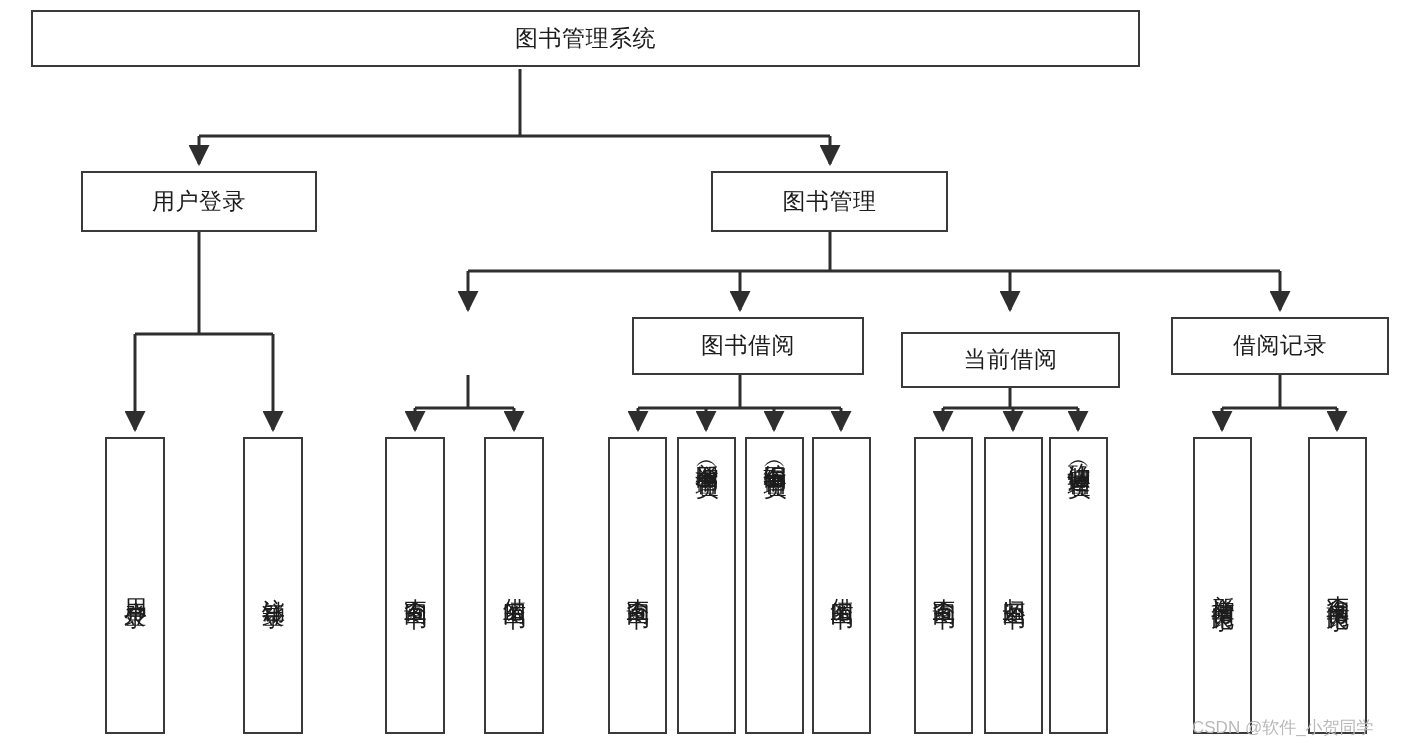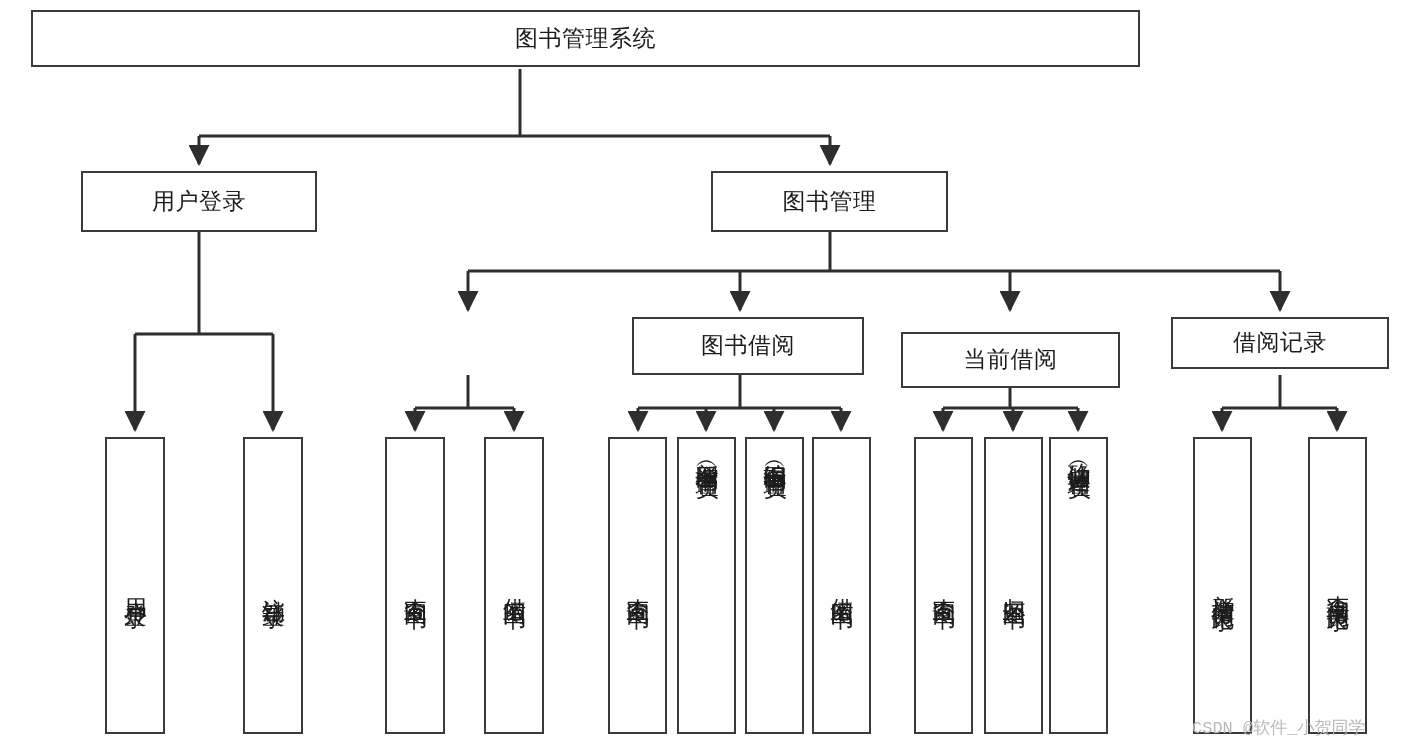--- a/index.html
+++ b/index.html
@@ -60,21 +60,21 @@
     letter-spacing: 2px;
   }
   .watermark {
     position: absolute;
     left: 1192px;
     top: 716px;
     font-size: 17px;
     color: #b9b9b9;
     white-space: nowrap;
     z-index: 5;
-    font-family: Liberation Mono, monospace;
+    font-family: Liberation Sans, sans-serif;
   }
 </style>
 </head>
 <body>
 
 <div id="canvas">
 
   <svg class="edges" viewBox="0 0 1405 747" xmlns="http://www.w3.org/2000/svg">
     <defs>
       <marker id="arrow" viewBox="0 0 10 10" refX="9" refY="5" markerWidth="7" markerHeight="7" orient="auto-start-reverse">
@@ -135,21 +135,21 @@
   <div class="node horiz" style="left:711px; top:171px; width:237px; height:61px;">
     <span class="label">图书管理</span>
   </div>
 
   <div class="node horiz" style="left:632px; top:317px; width:232px; height:58px;">
     <span class="label">图书借阅</span>
   </div>
   <div class="node horiz" style="left:901px; top:332px; width:219px; height:56px;">
     <span class="label">当前借阅</span>
   </div>
-  <div class="node horiz" style="left:1171px; top:317px; width:218px; height:52px;">
+  <div class="node horiz" style="left:1171px; top:317px; width:218px; height:58px;">
     <span class="label">借阅记录</span>
   </div>
 
   <div class="node vert" style="left:105px; top:437px; width:60px; height:297px; align-items:center; padding-top:0;">
     <span class="label">用户登录</span>
   </div>
   <div class="node vert" style="left:243px; top:437px; width:60px; height:297px; align-items:center; padding-top:0;">
     <span class="label">注销登录</span>
   </div>
   <div class="node vert" style="left:385px; top:437px; width:60px; height:297px; align-items:center; padding-top:0;">

